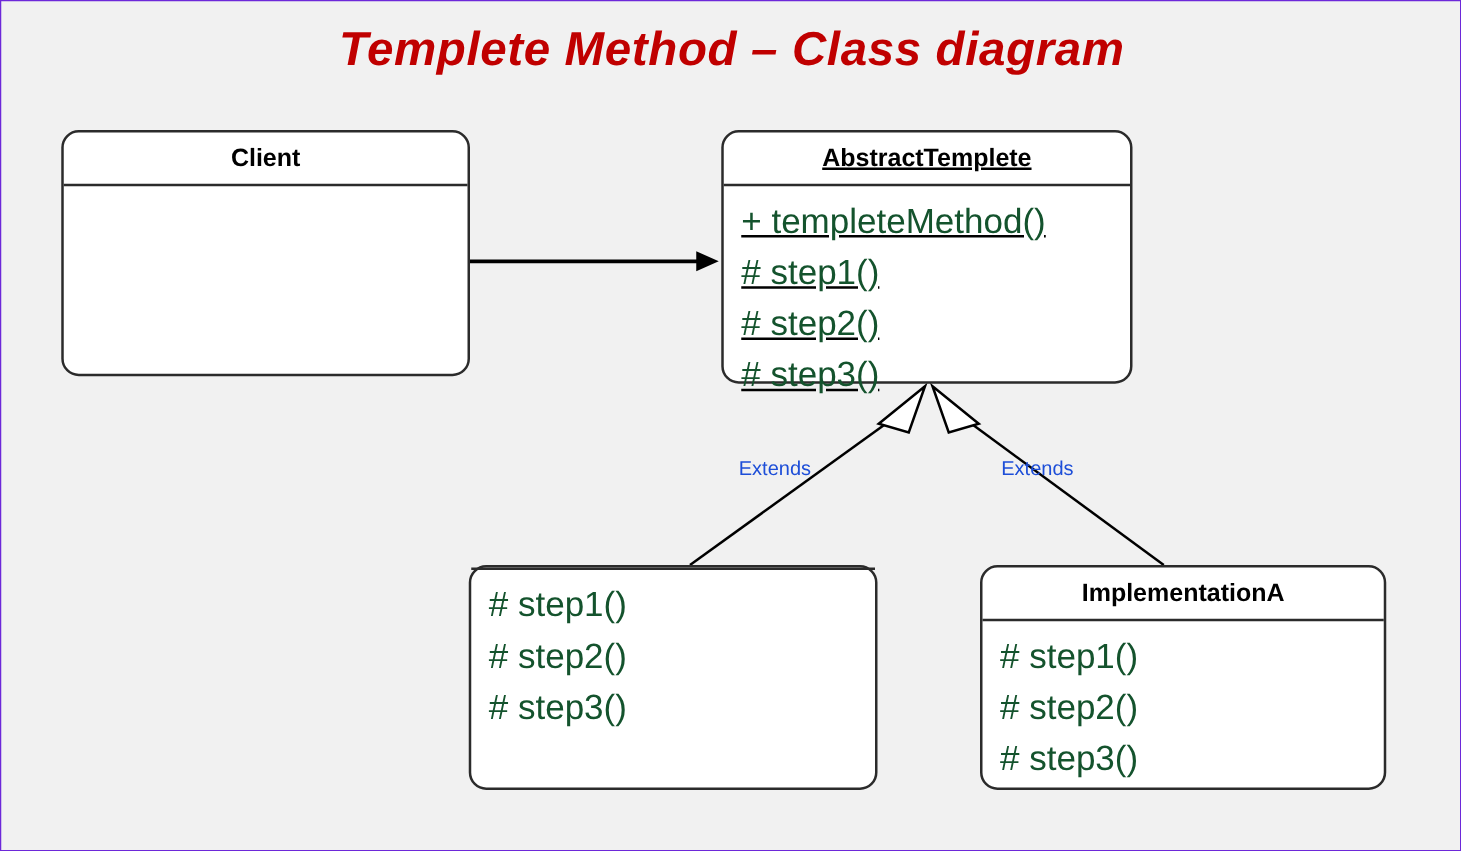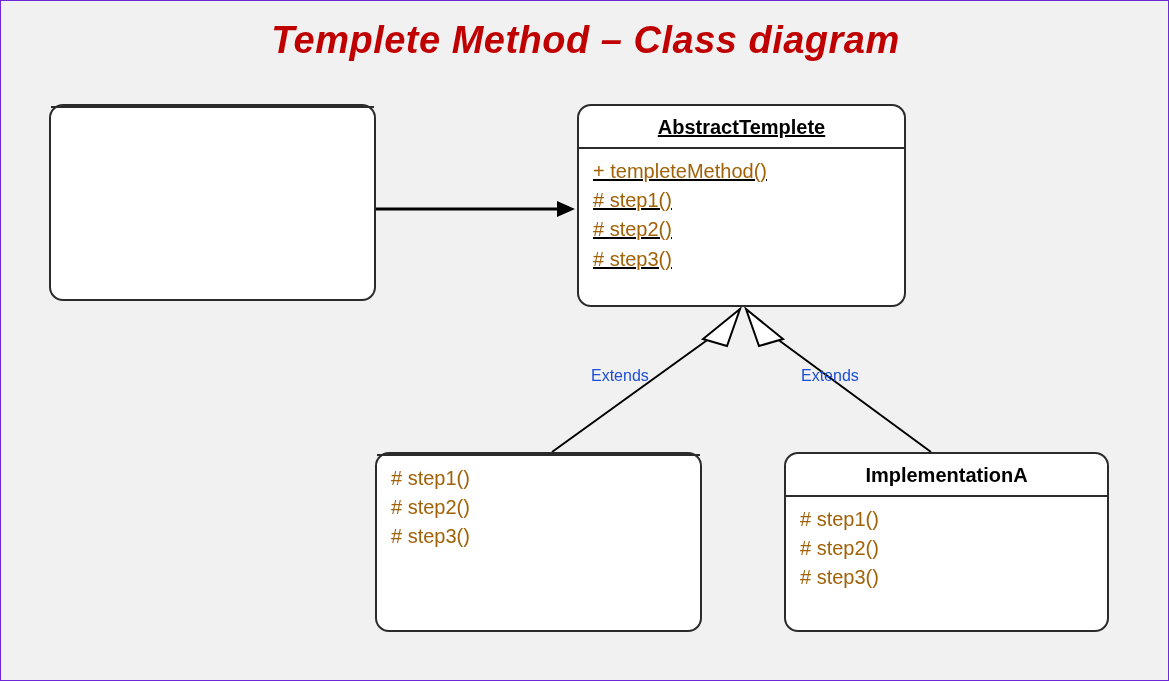--- a/index.html
+++ b/index.html
@@ -54,22 +54,22 @@
   }
   .uml-class .divider {
     height: 0;
     border-top: 2px solid #2b2b2b;
     margin: 0;
   }
   .uml-class .members {
     padding: 8px 0 0 14px;
   }
   .uml-class .member {
-    font-size: 20px;
-    color: #a16207;
+    font-size: 28px;
+    color: #14532d;
     line-height: 1.46;
     white-space: nowrap;
   }
   .uml-class.no-members .members { padding: 0; }
 
   
   #class-client      { left: 48px;  top: 103px; width: 327px; height: 197px; }
   #class-abstract    { left: 576px; top: 103px; width: 329px; height: 203px; text-decoration: underline; }
   #class-implA       { left: 374px; top: 451px; width: 327px; height: 180px; }
   #class-implB       { left: 783px; top: 451px; width: 325px; height: 180px; }
@@ -103,20 +103,21 @@
       <polygon points="739,308 702,338 726,345" fill="#ffffff" stroke="#000000" stroke-width="2"></polygon>
     </g>
 
     <g>
       <line x1="930" y1="451" x2="768" y2="332" stroke="#000000" stroke-width="2"></line>
       <polygon points="745,308 782,338 758,345" fill="#ffffff" stroke="#000000" stroke-width="2"></polygon>
     </g>
   </svg>
 
   <div class="uml-class no-members" id="class-client">
+    <div class="cls-name">Client</div>
     <div class="divider"></div>
     <div class="members"></div>
   </div>
 
   <div class="uml-class" id="class-abstract">
     <div class="cls-name">AbstractTemplete</div>
     <div class="divider"></div>
     <div class="members">
       <div class="member">+ templeteMethod()</div>
       <div class="member"># step1()</div>

